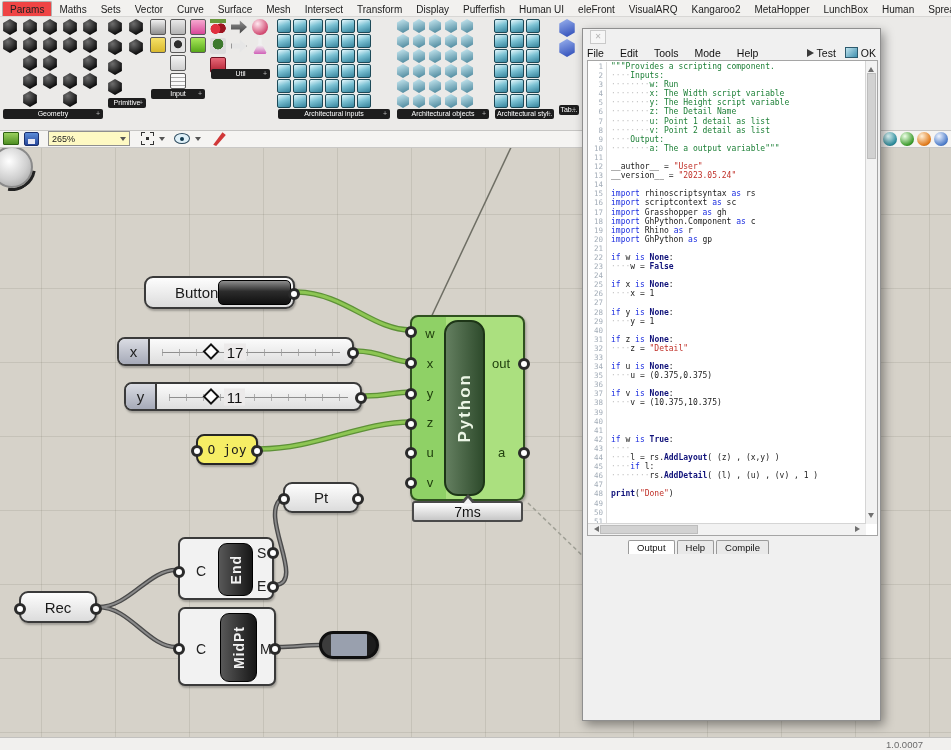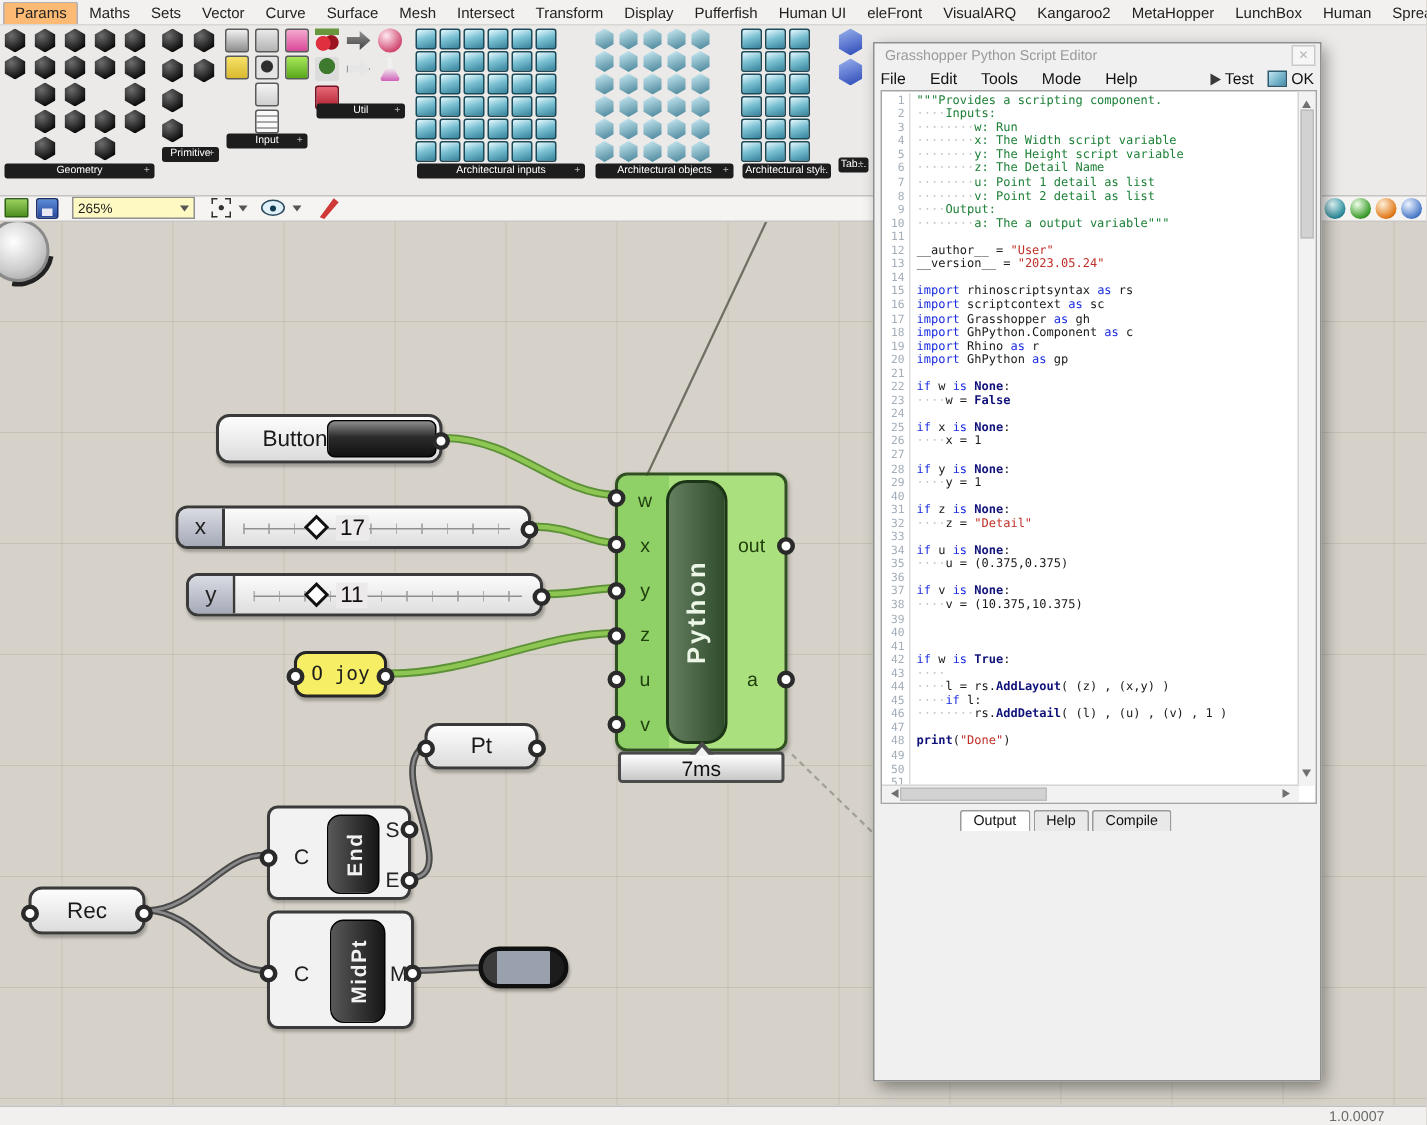--- a/index.html
+++ b/index.html
@@ -1,21 +1,21 @@
 <!DOCTYPE html>
 <html><head>
 <meta charset="utf-8">
 <style>
   html,body{margin:0;padding:0;width:951px;height:750px;overflow:hidden;
     font-family:"Liberation Sans",sans-serif;background:#d6d2c9;position:relative;}
   
   .menubar{position:absolute;left:0;top:0;width:951px;height:17px;background:#f2f1ef;
     border-bottom:1px solid #d8d7d5;display:flex;align-items:flex-end;padding-left:2px;z-index:6;box-sizing:border-box;}
   .mtab{font-size:10px;color:#222;padding:2px 7px 1px;white-space:nowrap;}
-  .mtab:first-child{background:#fdba74;border:1px solid #b1b1b1;border-bottom:none;border-radius:2px 2px 0 0;}
+  .mtab:first-child{background:#ef4444;border:1px solid #b1b1b1;border-bottom:none;border-radius:2px 2px 0 0;}
   
   .ribbon{position:absolute;left:0;top:17px;width:951px;height:113px;background:#ebeae8;
     border-bottom:1px solid #c6c5c3;z-index:5;}
   .grp{position:absolute;}
   .grp .icons{display:grid;gap:2px;}
   .glabel{position:absolute;left:1px;right:1px;bottom:0;height:10px;background:#1d1d1d;border-radius:2px;
     color:#fff;font-size:7px;line-height:10px;text-align:center;white-space:nowrap;overflow:hidden;}
   .glabel::after{content:"+";position:absolute;right:3px;top:0;color:#bbb;}
   .ic{width:16px;height:16px;box-sizing:border-box;}
   .hexb{background:radial-gradient(circle at 35% 30%,#6d6d6d,#090909 72%);
@@ -185,21 +185,21 @@
   .cs{color:#c03028;} .cw{color:#c4c4c4;} .cm{color:#10127a;font-weight:bold;} .cp{color:#1a1a1a;text-align:center;}
   .vsb{position:absolute;right:0;top:0;width:11px;bottom:11px;background:#f2f2f2;border-left:1px solid #d5d5d5;}
   .hsb{position:absolute;left:0;right:11px;bottom:0;height:11px;background:#f2f2f2;border-top:1px solid #d5d5d5;}
   .vthumb{position:absolute;left:1px;right:1px;top:12px;height:84px;background:#d2d2d2;border:1px solid #bdbdbd;}
   .hthumb{position:absolute;top:1px;bottom:1px;left:12px;width:96px;background:#d2d2d2;border:1px solid #bdbdbd;}
   .sb-arrow{position:absolute;width:0;height:0;border:3px solid transparent;}
   .vsb .up{left:2px;top:3px;border-bottom:5px solid #707070;}
   .vsb .down{left:2px;bottom:3px;border-top:5px solid #707070;}
   .hsb .left{left:3px;top:2px;border-right:5px solid #707070;}
   .hsb .right{right:3px;top:2px;border-left:5px solid #707070;}
-  .ed-tabs{position:absolute;left:16px;top:511px;height:14px;display:flex;padding-left:41px;}
+  .ed-tabs{position:absolute;left:4px;top:511px;height:14px;display:flex;padding-left:41px;}
   .ed-tab{font-size:9.5px;color:#111;padding:1px 8px 0;border:1px solid #9a9a9a;border-bottom:none;
     border-radius:2px 2px 0 0;background:#e9e9e9;margin-right:2px;}
   .ed-tab:first-child{background:#fff;position:relative;z-index:2;}
   .ed-out{position:absolute;left:4px;top:525px;width:291px;height:164px;border:1px solid #9a9a9a;background:#ababab;box-sizing:border-box;}
   .cycle-row{height:13px;background:#fff;border-bottom:1px solid #c8c8c8;font-size:9px;color:#222;
     display:flex;align-items:center;padding-left:15px;}
   
   .statusbar{position:absolute;left:0;top:737px;width:951px;height:13px;background:#f1f0ee;border-top:1px solid #c2c1bf;
     display:flex;align-items:center;justify-content:flex-end;padding-right:28px;font-size:9.5px;color:#6b6b6b;z-index:6;box-sizing:border-box;}
 </style>
@@ -554,21 +554,20 @@
 <div class="gh cap gh-rec">
   <span>Rec</span>
   <div class="port l" style="top:10px;"></div>
   <div class="port r" style="top:10px;"></div>
 </div>
 
 <div class="gh outcap"></div>
 
 <div class="editor">
   <div class="ed-title">
-    <span>Grasshopper Python Script Editor</span>
     <div class="ed-close">✕</div>
   </div>
   <div class="ed-menu">
     <span style="display:flex;gap:16px;">
         <span class="ed-menu-item">File</span>
         <span class="ed-menu-item">Edit</span>
         <span class="ed-menu-item">Tools</span>
         <span class="ed-menu-item">Mode</span>
         <span class="ed-menu-item">Help</span>
       </span>

